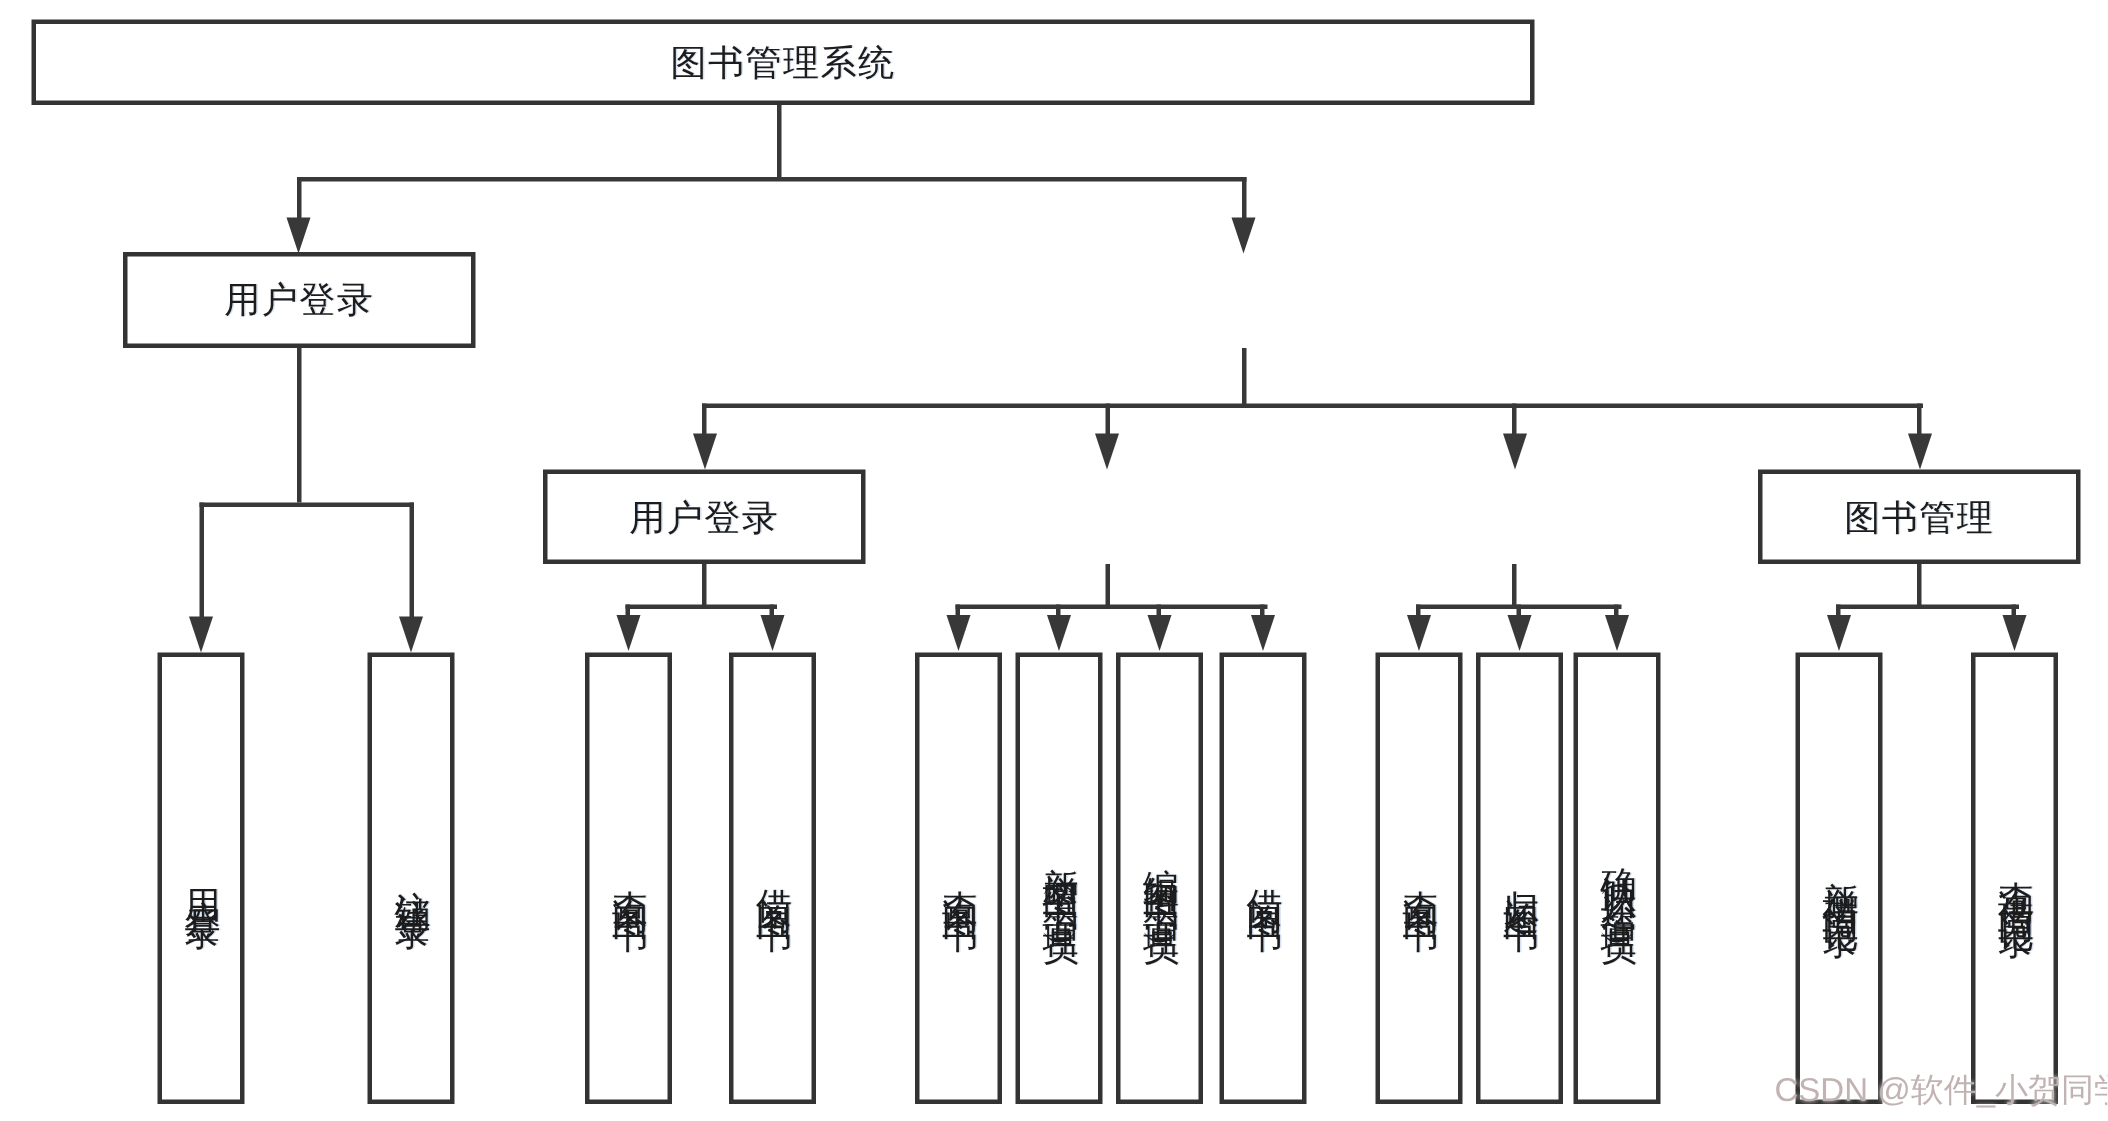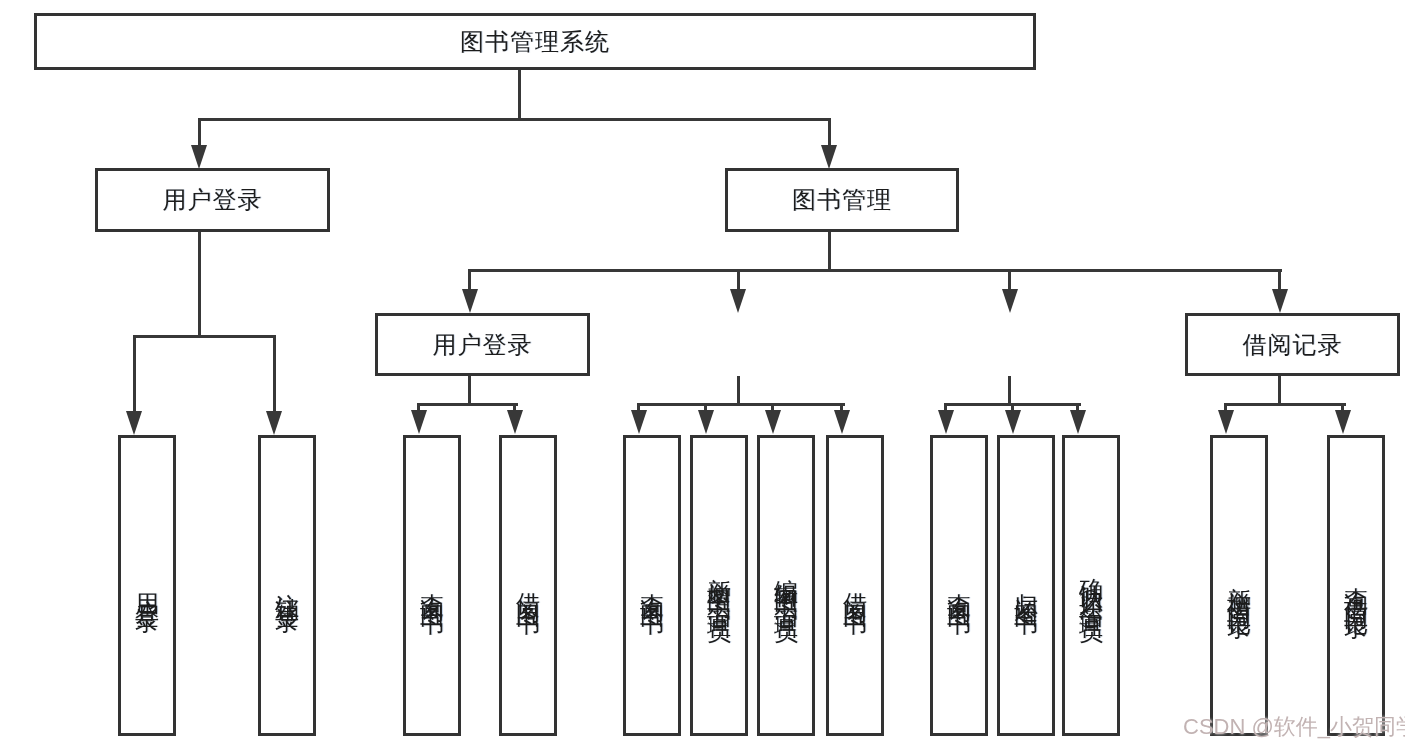--- a/index.html
+++ b/index.html
@@ -11,21 +11,20 @@
     overflow:hidden;
   }
   .box{
     position:absolute;
     box-sizing:border-box;
     border:3px solid #333333;
     background:#ffffff;
     display:flex;
     align-items:center;
     justify-content:center;
-    margin-left:13px;
   }
   .h-label{
     font-size:24px;
     color:#1c1c1c;
     letter-spacing:1px;
     white-space:nowrap;
     text-shadow:1px 0 0 rgba(90,140,200,0.25);
   }
   .v-label{
     writing-mode:vertical-rl;
@@ -76,29 +75,26 @@
 
 <div class="stage">
 
   <div class="box" id="n-root">
     <span class="h-label">图书管理系统</span>
   </div>
 
   <div class="box" id="n-l2-0">
     <span class="h-label">用户登录</span>
   </div>
-  <div class="box" id="n-l2-1">
-    <span class="h-label">图书管理</span>
-  </div>
 
   <div class="box" id="n-l3-0">
     <span class="h-label">用户登录</span>
   </div>
   <div class="box" id="n-l3-3">
-    <span class="h-label">借阅记录</span>
+    <span class="h-label">图书管理</span>
   </div>
 
   <div class="box leaf" id="lf-a0">
     <span class="v-label">用户登录</span>
   </div>
   <div class="box leaf" id="lf-a1">
     <span class="v-label">注销登录</span>
   </div>
 
   <div class="box leaf" id="lf-b0">

